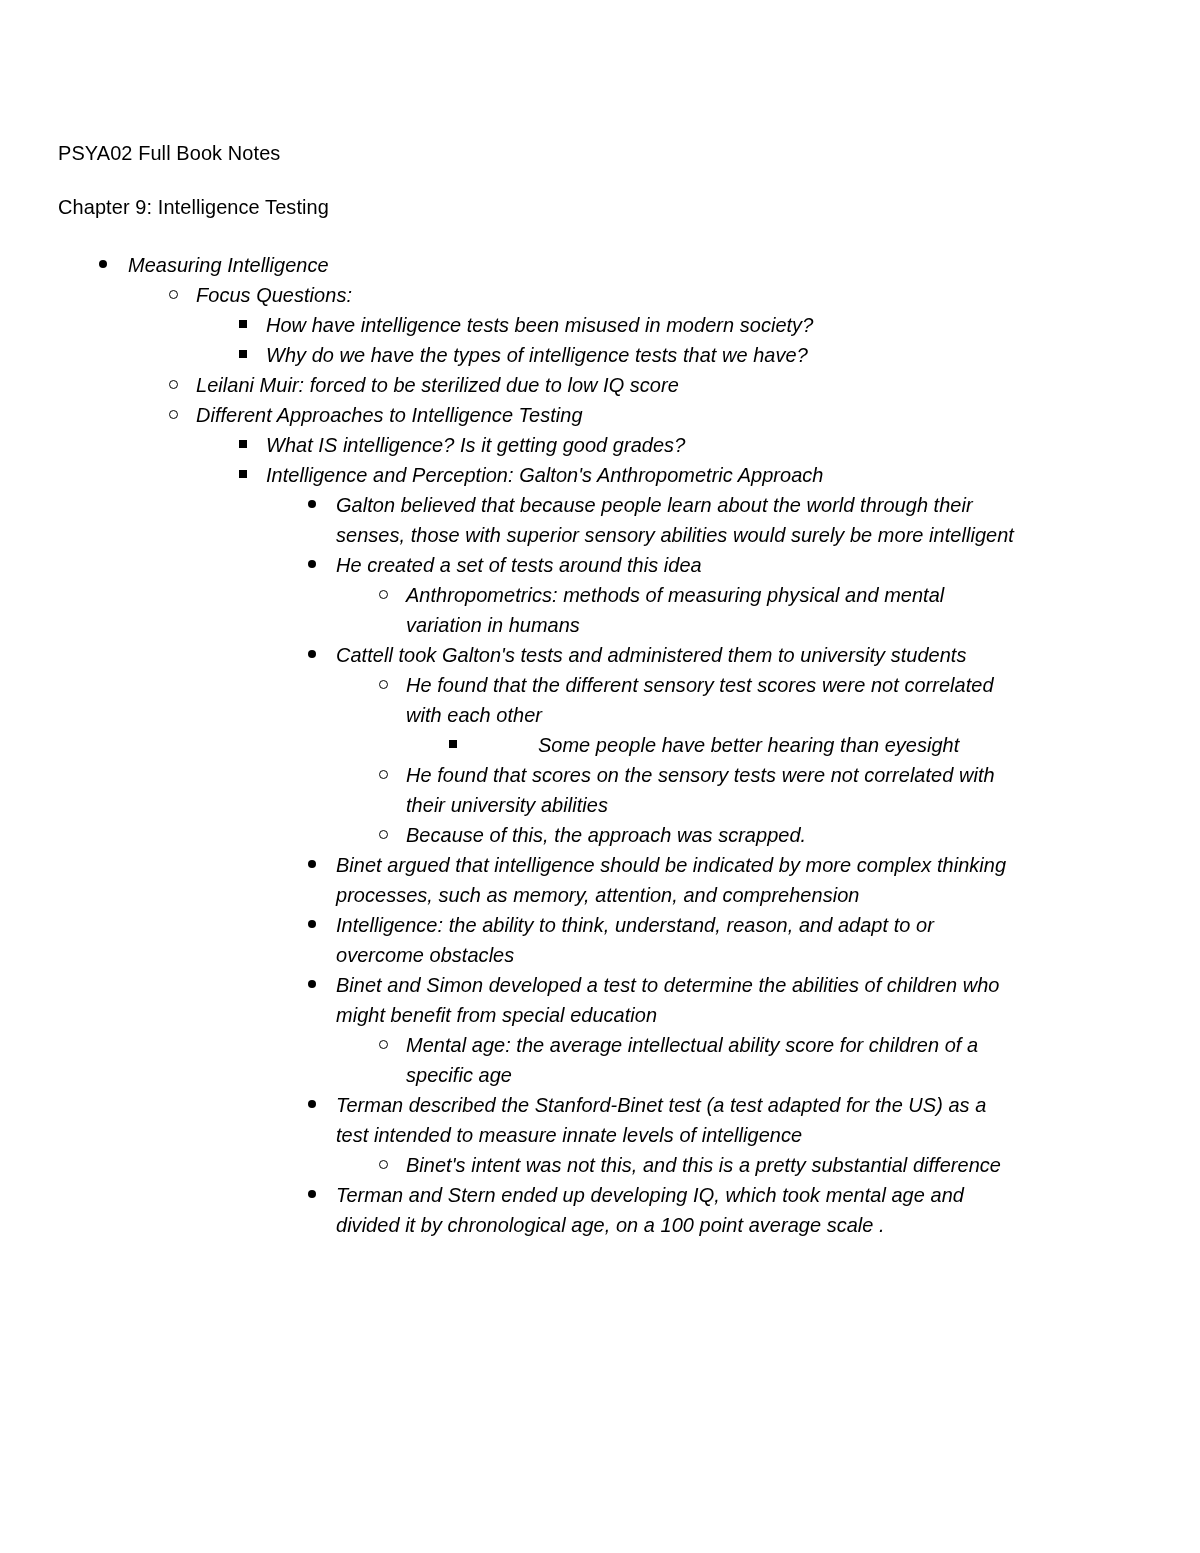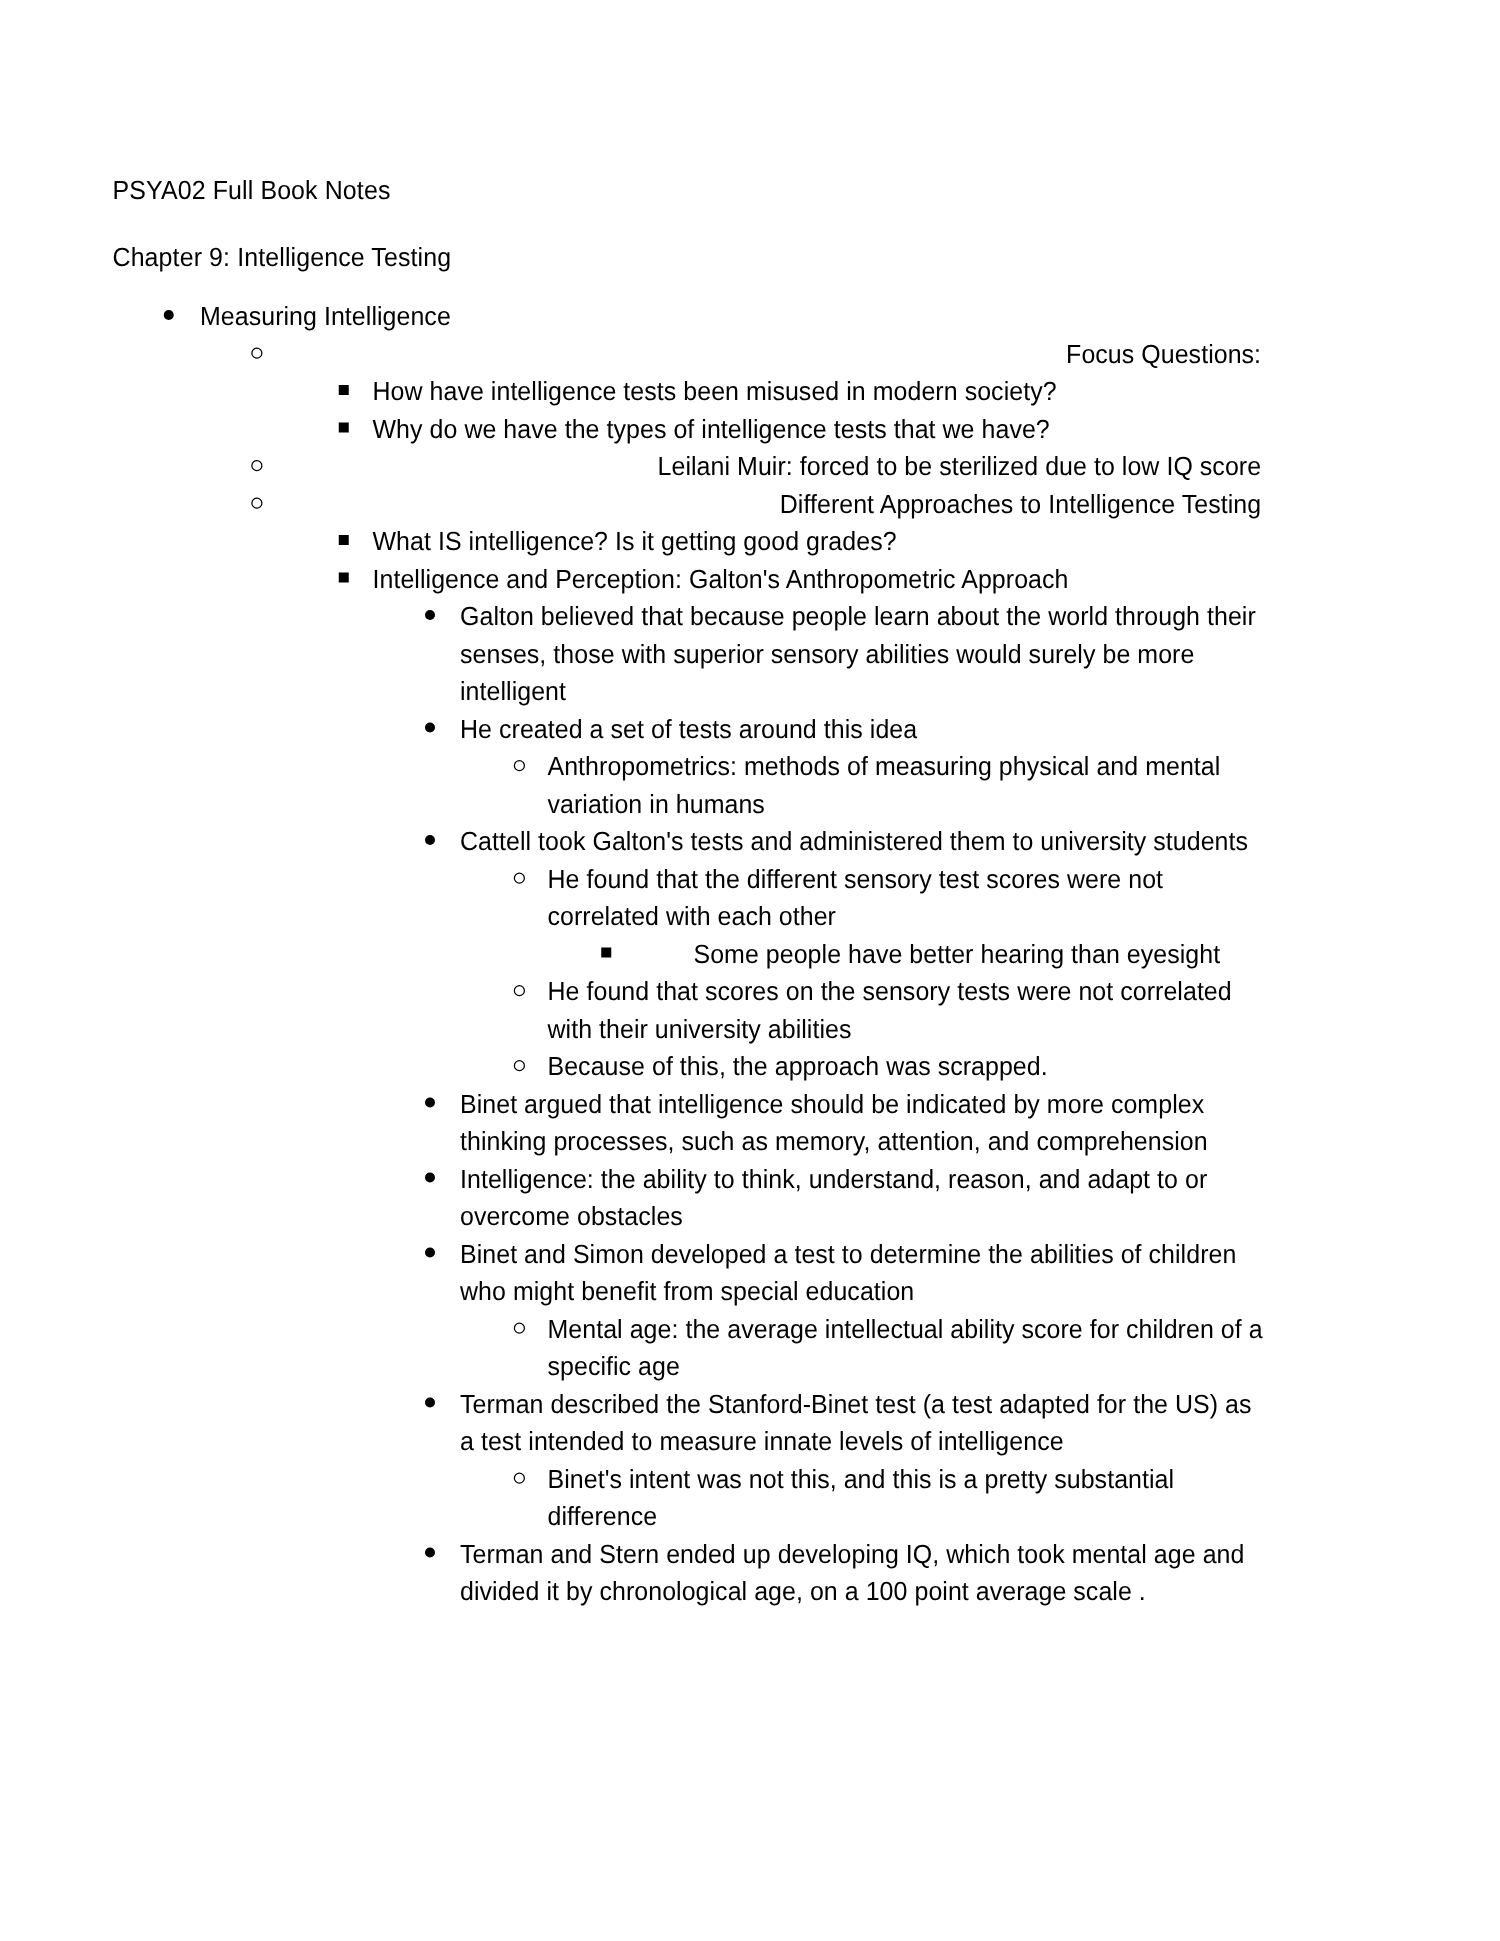--- a/index.html
+++ b/index.html
@@ -13,39 +13,40 @@
     font-family: "Liberation Sans", "DejaVu Sans", sans-serif;
     color: #000000;
     -webkit-font-smoothing: antialiased;
   }
   .page {
     position: relative;
     width: 1200px;
     height: 1517px;
     background: #ffffff;
     box-sizing: border-box;
-    padding: 138px 150px 0 90px;
+    padding: 138px 150px 0 58px;
     overflow: hidden;
   }
 
   .doc-title,
   .chapter-heading {
     font-size: 21px;
     line-height: 30px;
     letter-spacing: 0.1px;
     transform: scaleX(0.95);
     transform-origin: left center;
     white-space: nowrap;
   }
   .chapter-heading {
     margin-top: 24px;
   }
 
   .outline {
-    margin-top: 17px;
+    margin-top: 28px;
+    font-style: italic;
   }
 
   
   .item {
     position: relative;
     font-size: 21px;
     line-height: 30px;
     letter-spacing: 0.05px;
   }
   .item > .bullet {
@@ -85,21 +86,21 @@
   .b-square i {
     width: 8px;
     height: 8px;
     background: #000;
     border-radius: 0;
   }
 
   
   .lvl1 { padding-left: 70px;  }
   .lvl1 > .bullet { left: 41px; }
-  .lvl2 { padding-left: 138px; text-align: right; }
+  .lvl2 { padding-left: 138px; }
   .lvl2 > .bullet { left: 111px; }
   .lvl3 { padding-left: 208px; }
   .lvl3 > .bullet { left: 181px; }
   .lvl4 { padding-left: 278px; }
   .lvl4 > .bullet { left: 250px; }
   .lvl5 { padding-left: 348px; }
   .lvl5 > .bullet { left: 321px; }
   .lvl6 { padding-left: 418px; text-align: center; }
   .lvl6 > .bullet { left: 391px; }
 </style>

